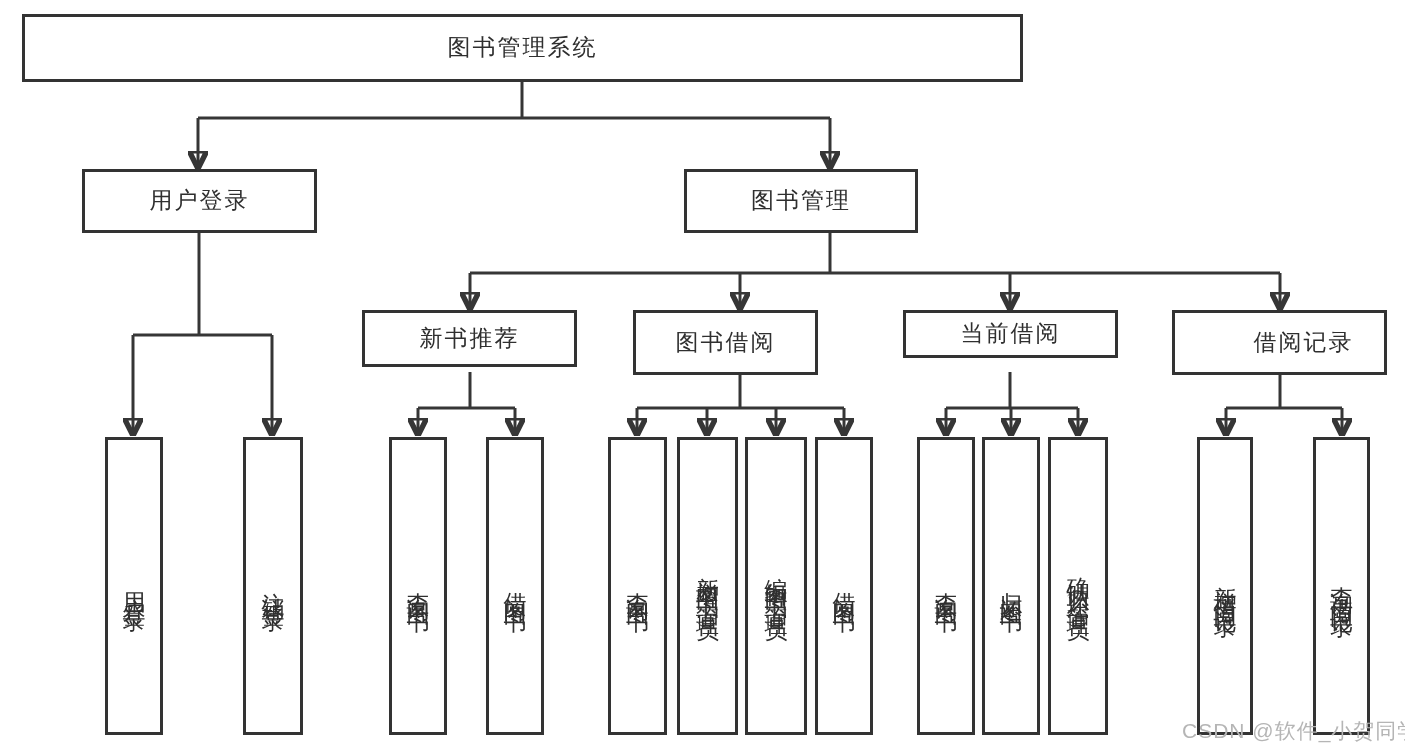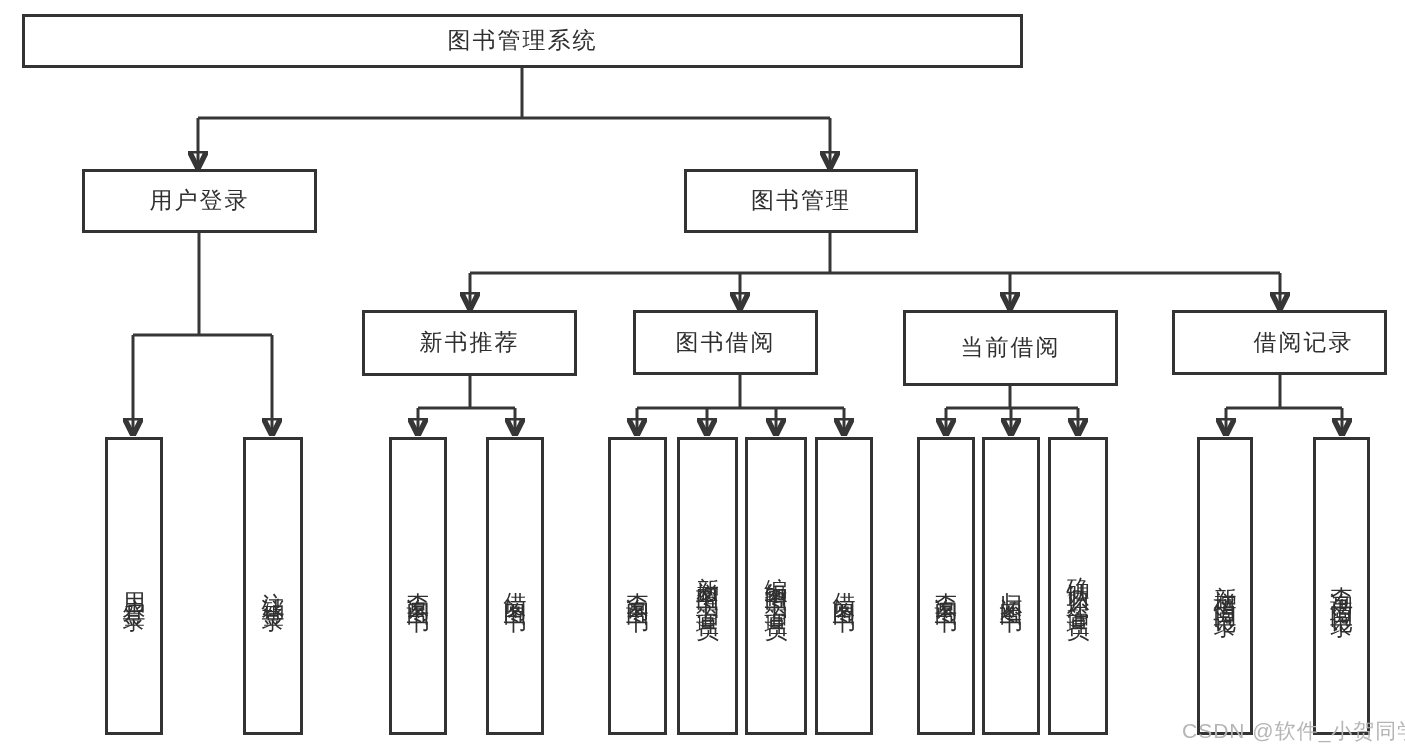--- a/index.html
+++ b/index.html
@@ -100,38 +100,38 @@
     <path d="M946,408 V433" marker-end="url(#arrow)"></path>
     <path d="M1011,408 V433" marker-end="url(#arrow)"></path>
     <path d="M1078,408 V433" marker-end="url(#arrow)"></path>
 
     <path d="M1280,372 V408"></path>
     <path d="M1226,408 H1342"></path>
     <path d="M1226,408 V433" marker-end="url(#arrow)"></path>
     <path d="M1342,408 V433" marker-end="url(#arrow)"></path>
   </svg>
 
-  <div class="box" style="left:22px; top:14px; width:1001px; height:54px;">
+  <div class="box" style="left:22px; top:14px; width:1001px; height:68px;">
     <span class="lbl">图书管理系统</span>
   </div>
 
   <div class="box" style="left:82px; top:169px; width:235px; height:64px;">
     <span class="lbl">用户登录</span>
   </div>
   <div class="box" style="left:684px; top:169px; width:234px; height:64px;">
     <span class="lbl">图书管理</span>
   </div>
 
-  <div class="box" style="left:362px; top:310px; width:215px; height:66px;">
+  <div class="box" style="left:362px; top:310px; width:215px; height:57px;">
     <span class="lbl">新书推荐</span>
   </div>
   <div class="box" style="left:633px; top:310px; width:185px; height:65px;justify-content:center;">
     <span class="lbl">图书借阅</span>
   </div>
-  <div class="box" style="left:903px; top:310px; width:215px; height:76px;">
+  <div class="box" style="left:903px; top:310px; width:215px; height:48px;">
     <span class="lbl">当前借阅</span>
   </div>
   <div class="box" style="left:1172px; top:310px; width:215px; height:65px;padding-left:48px;">
     <span class="lbl">借阅记录</span>
   </div>
 
   <div class="box vert" style="left:105px; top:437px; width:58px; height:298px;">
     <span class="lbl">用户登录</span>
   </div>
   <div class="box vert" style="left:243px; top:437px; width:60px; height:298px;">

